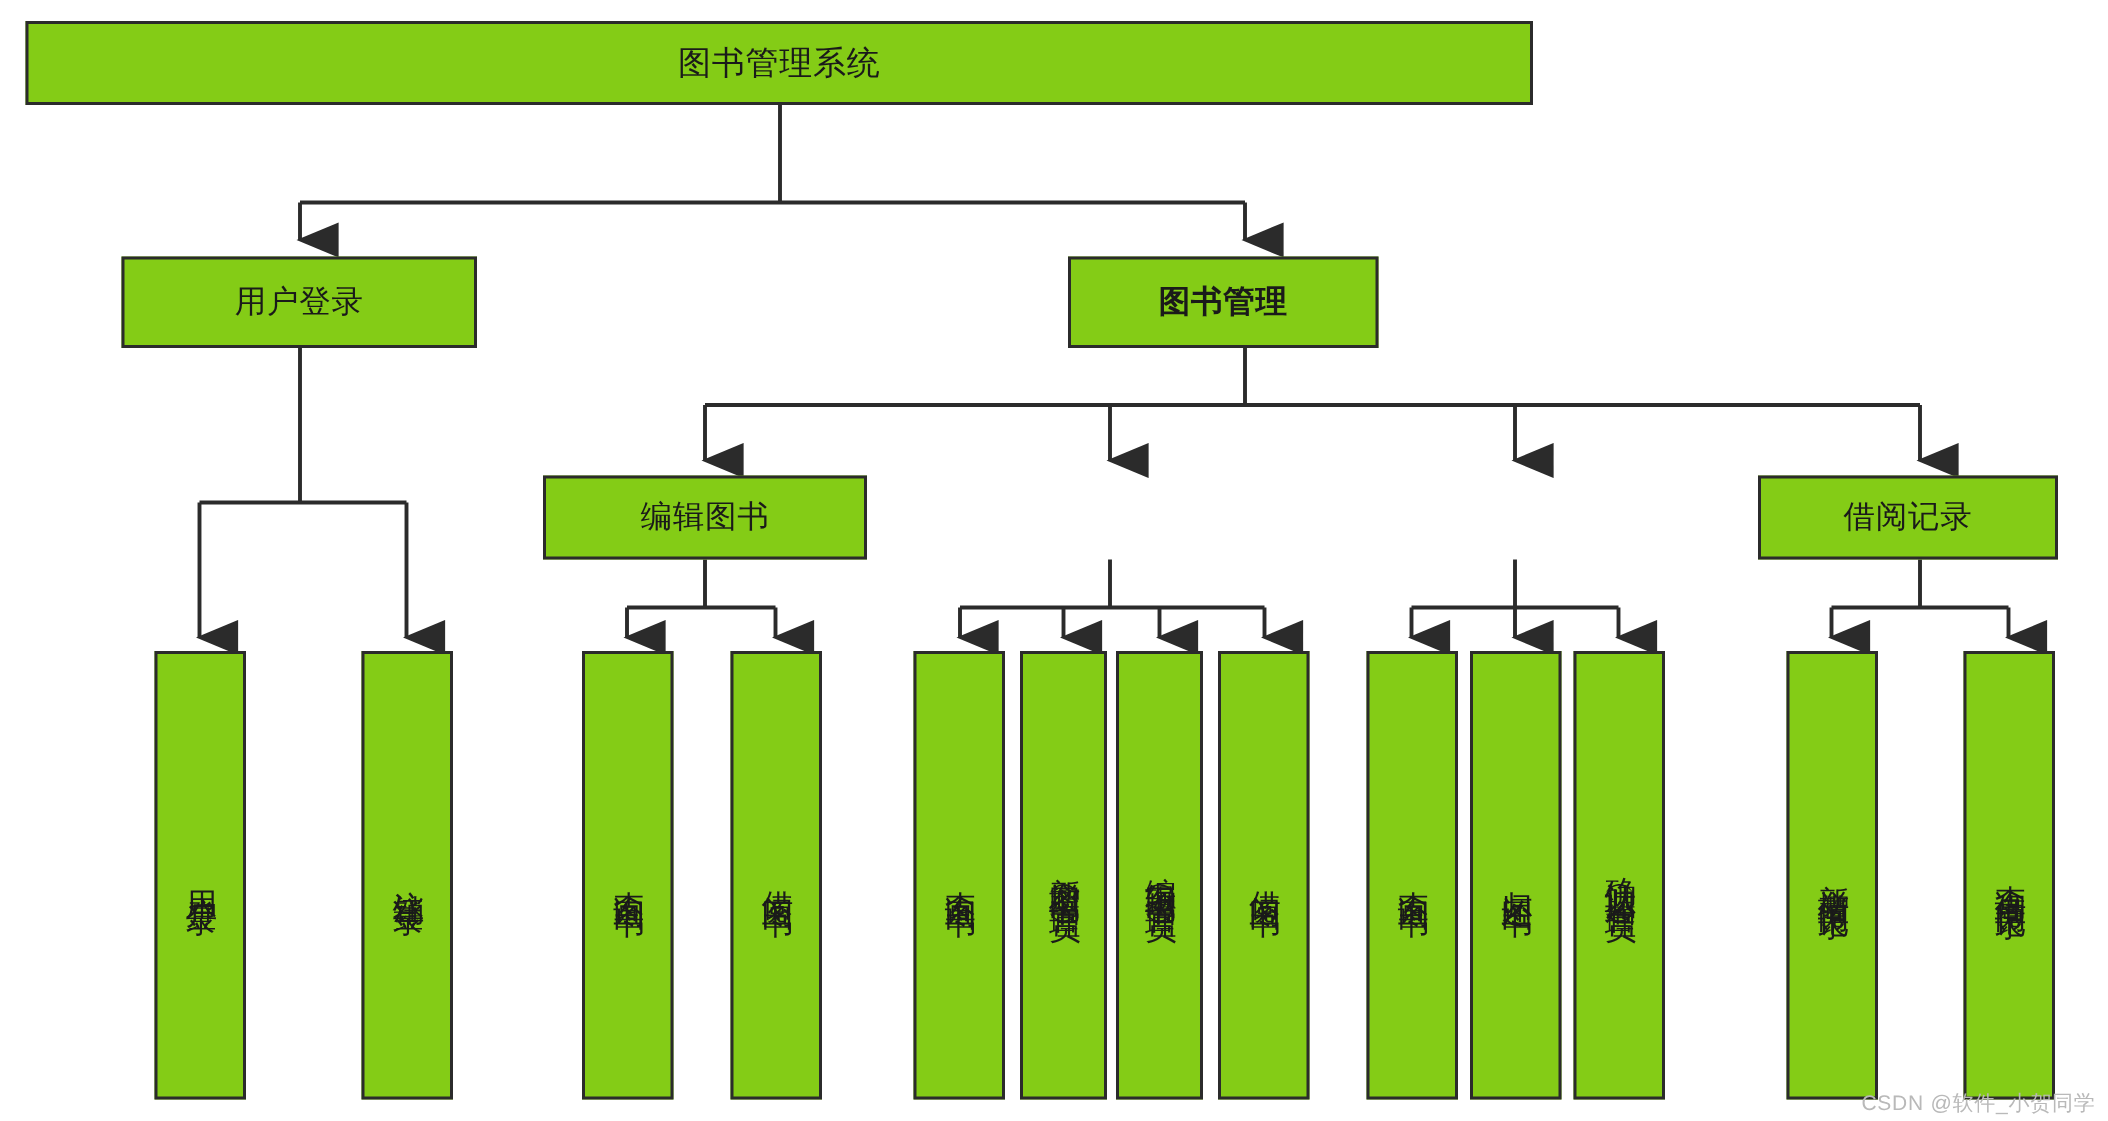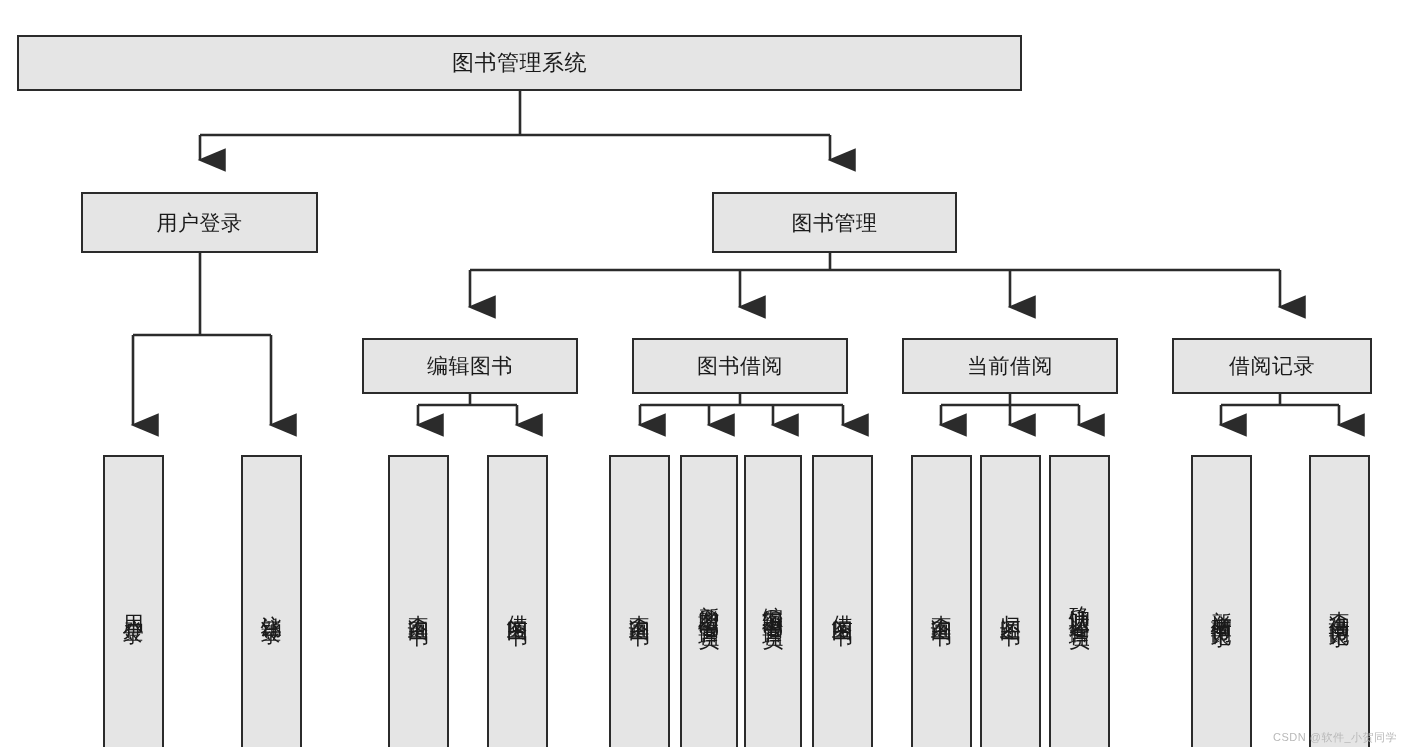--- a/index.html
+++ b/index.html
@@ -9,27 +9,26 @@
     background:#ffffff;
     font-family:"Liberation Sans","DejaVu Sans",sans-serif;
     overflow:hidden;
   }
   #diagram{position:relative;width:1405px;height:747px;}
   #wires{position:absolute;left:0;top:0;width:1405px;height:747px;}
 
   .node{
     position:absolute;
     box-sizing:border-box;
-    background:#e5e5e5;
+    background:#84cc16;
     border:2.5px solid #2b2b2b;
     display:flex;
     align-items:center;
     justify-content:center;
     color:#1a1a1a;
-    margin-top:21px;
   }
   .node .label{
     display:block;
     text-align:center;
     line-height:1.12;
     white-space:nowrap;
   }
   
   .node.horiz .label{
     font-size:21px;
@@ -48,21 +47,21 @@
     font-size:21px;
     line-height:1.12;
     letter-spacing:3.5px;
     white-space:nowrap;
   }
 
   #watermark{
     position:absolute;
     right:8px;
     bottom:2px;
-    font-size:11px;
+    font-size:14px;
     color:#b9b9b9;
     letter-spacing:0.5px;
     white-space:nowrap;
     pointer-events:none;
   }
 </style>
 </head>
 <body>
 
 <div id="diagram">
@@ -118,35 +117,29 @@
   </svg>
 
   <div class="node horiz root" style="left:17px;top:14px;width:1005px;height:56px;">
     <span class="label">图书管理系统</span>
   </div>
 
   <div class="node horiz" style="left:81px;top:171px;width:237px;height:61px;">
     <span class="label">用户登录</span>
   </div>
 
-  <div class="node horiz" style="left:712px;top:171px;width:245px;height:61px;">
+  <div class="node horiz" style="left:712px;top:171px;width:207px;height:61px;font-weight:bold;">
     <span class="label">图书管理</span>
   </div>
 
   <div class="node horiz" style="left:362px;top:317px;width:216px;height:56px;">
     <span class="label">编辑图书</span>
   </div>
 
-  <div class="node horiz" style="left:632px;top:317px;width:216px;height:56px;">
-    <span class="label">图书借阅</span>
-  </div>
 
-  <div class="node horiz" style="left:902px;top:317px;width:216px;height:56px;">
-    <span class="label">当前借阅</span>
-  </div>
 
   <div class="node horiz" style="left:1172px;top:317px;width:200px;height:56px;">
     <span class="label">借阅记录</span>
   </div>
 
   <div class="node vert" style="left:103px;top:434px;width:61px;height:299px;">
     <span class="label">用户登录</span>
   </div>
 
   <div class="node vert" style="left:241px;top:434px;width:61px;height:299px;">

